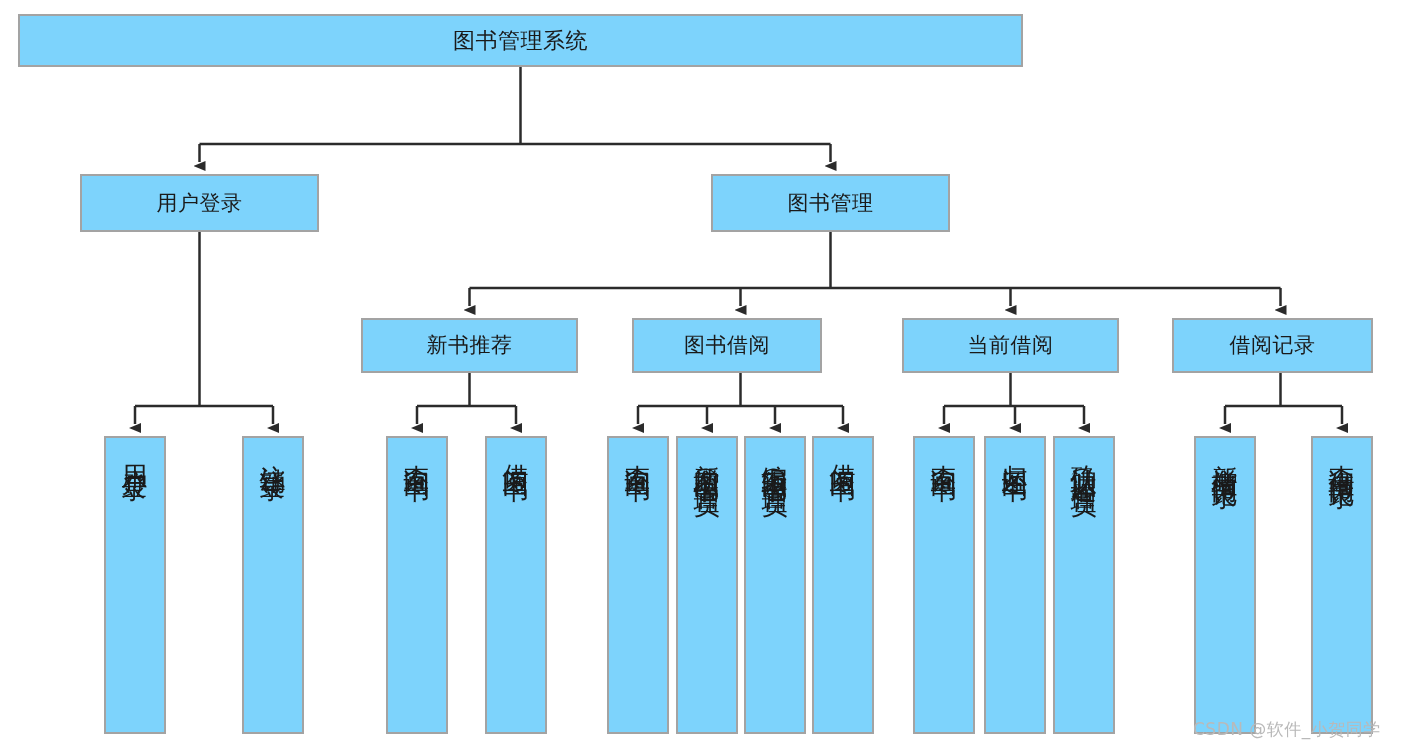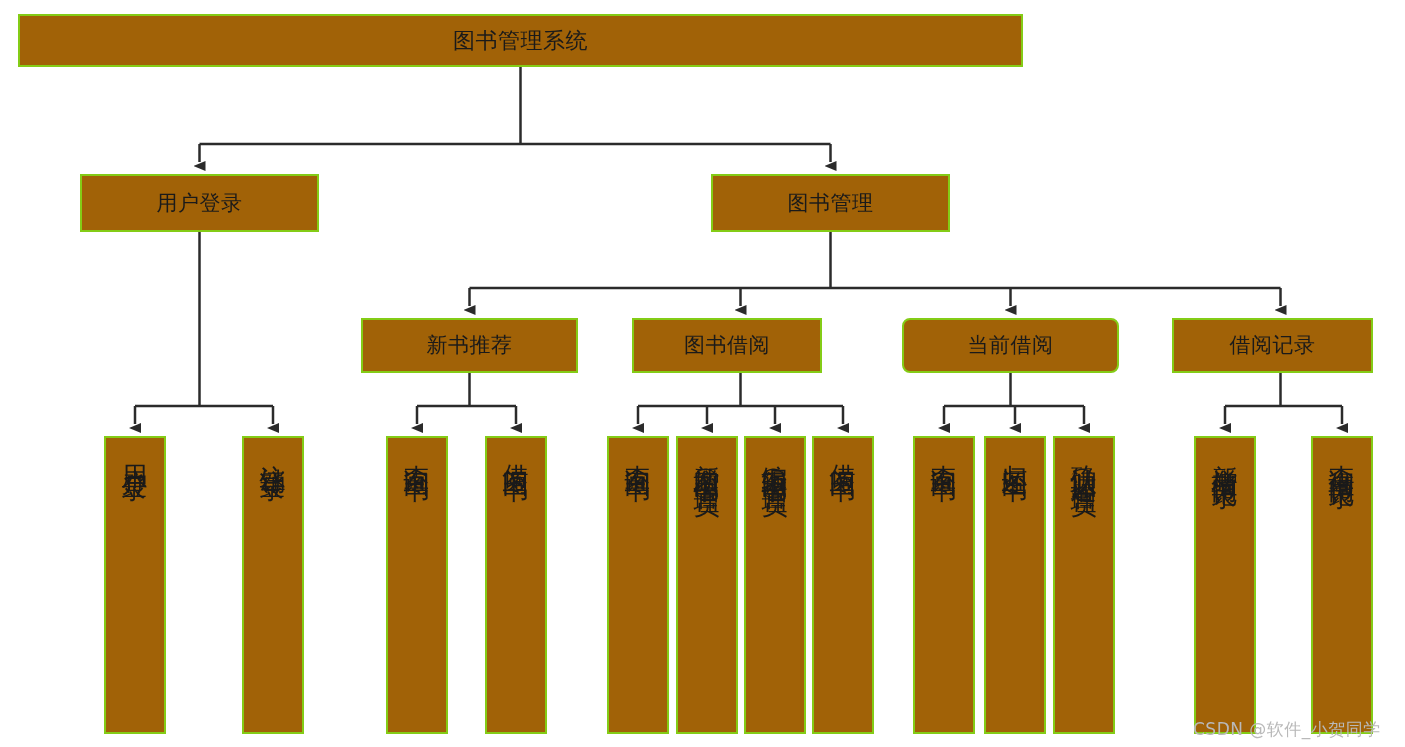--- a/index.html
+++ b/index.html
@@ -14,22 +14,22 @@
   }
   svg.lines{
     position:absolute;
     left:0; top:0;
     width:1405px; height:747px;
     pointer-events:none;
   }
   .node{
     position:absolute;
     box-sizing:border-box;
-    background:#a16207;
-    border:2px solid #84cc16;
+    background:#7dd3fc;
+    border:2px solid #a3a3a3;
     display:flex;
     align-items:center;
     justify-content:center;
     color:#1a1a1a;
     z-index:2;
   }
   .node .lbl{
     display:block;
     white-space:pre;
     line-height:1.15;
@@ -122,21 +122,21 @@
   <div class="node horiz" style="left: 711px; top: 174px; width: 239px; height: 58px;">
     <span class="lbl">图书管理</span>
   </div>
 
   <div class="node horiz" style="left: 361px; top: 318px; width: 217px; height: 55px;">
     <span class="lbl">新书推荐</span>
   </div>
   <div class="node horiz" style="left: 632px; top: 318px; width: 190px; height: 55px;">
     <span class="lbl">图书借阅</span>
   </div>
-  <div class="node horiz" style="left: 902px; top: 318px; width: 217px; height: 55px; border-radius: 8px;">
+  <div class="node horiz" style="left: 902px; top: 318px; width: 217px; height: 55px;">
     <span class="lbl">当前借阅</span>
   </div>
   <div class="node horiz" style="left: 1172px; top: 318px; width: 201px; height: 55px;">
     <span class="lbl">借阅记录</span>
   </div>
 
   <div class="node vert" style="left: 104px; top: 436px; width: 62px; height: 298px;">
     <span class="lbl">用户登录</span>
   </div>
   <div class="node vert" style="left: 242px; top: 436px; width: 62px; height: 298px;">

